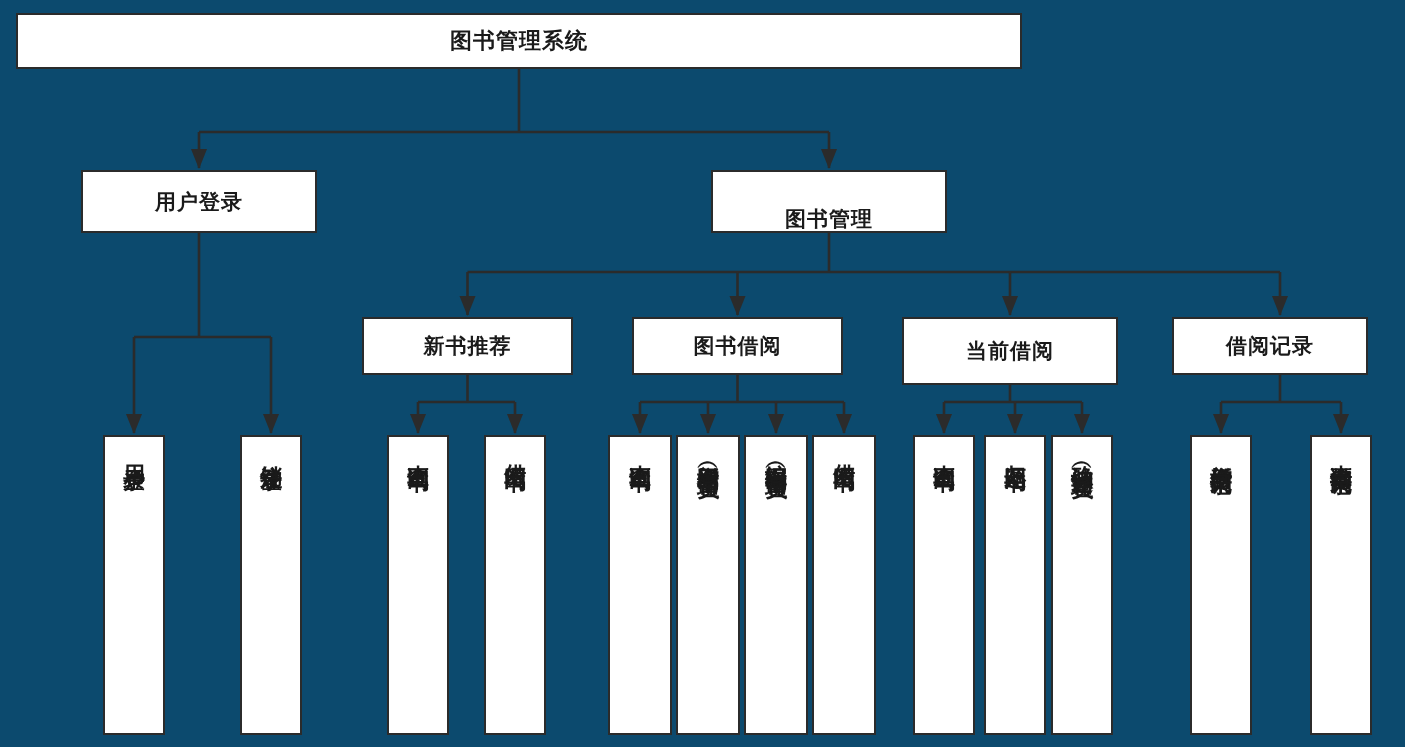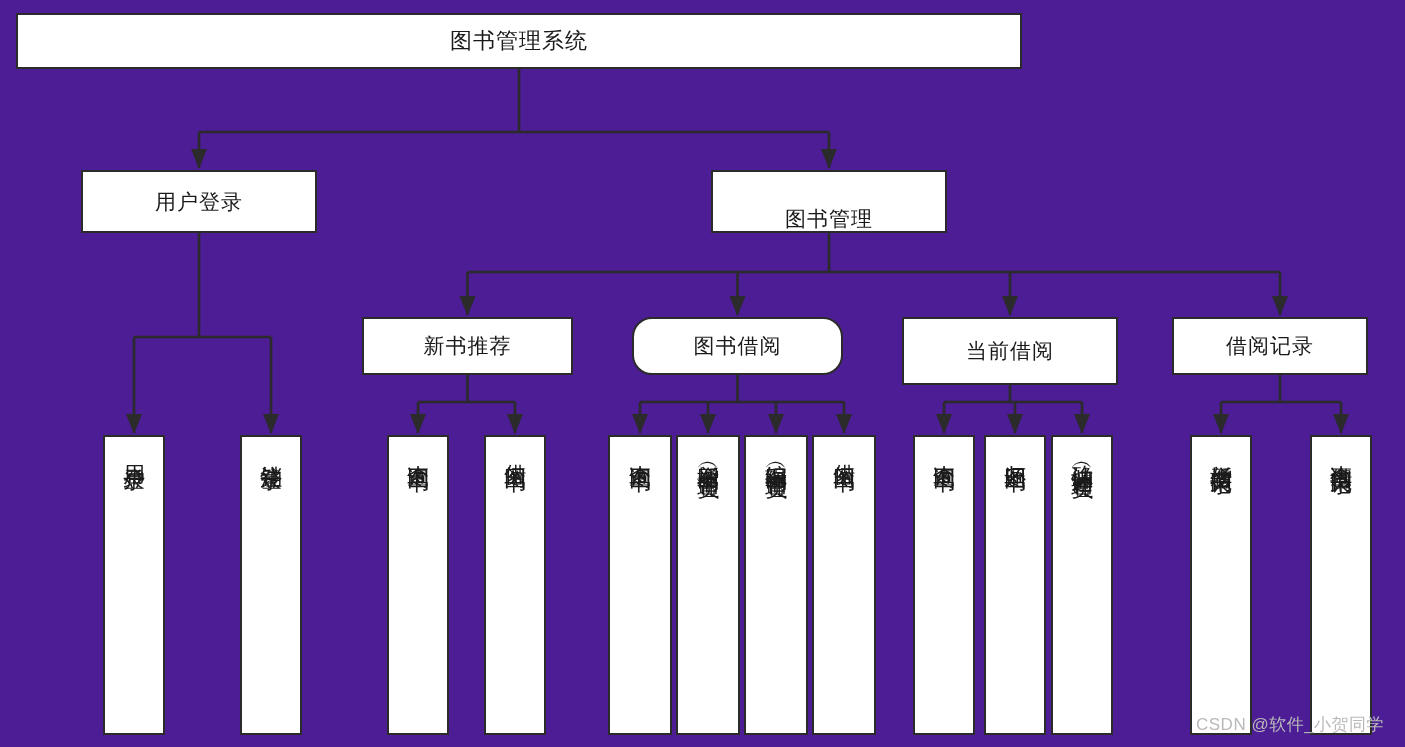--- a/index.html
+++ b/index.html
@@ -5,23 +5,24 @@
 <style>
   html, body {
     margin: 0;
     padding: 0;
     background: #ffffff;
   }
   #canvas {
     position: relative;
     width: 1405px;
     height: 747px;
-    background: #4c1d95;
+    background: #0c4a6e;
     font-family: "Liberation Sans", "DejaVu Sans", sans-serif;
     overflow: hidden;
+    font-weight: bold;
   }
   #edges {
     position: absolute;
     left: 0;
     top: 0;
     width: 1405px;
     height: 747px;
     pointer-events: none;
   }
   .node {
@@ -132,21 +133,21 @@
   <div class="node horiz" id="node-l2-0" style="left: 81px; top: 170px; width: 236px; height: 63px;">
     <span>用户登录</span>
   </div>
   <div class="node horiz" id="node-l2-1" style="left: 711px; top: 170px; width: 236px; height: 63px; align-items: flex-end;">
     <span>图书管理</span>
   </div>
 
   <div class="node horiz" id="node-l3-0" style="left: 362px; top: 317px; width: 211px; height: 58px;">
     <span>新书推荐</span>
   </div>
-  <div class="node horiz" id="node-l3-1" style="left: 632px; top: 317px; width: 211px; height: 58px; border-radius: 20px;">
+  <div class="node horiz" id="node-l3-1" style="left: 632px; top: 317px; width: 211px; height: 58px;">
     <span>图书借阅</span>
   </div>
   <div class="node horiz" id="node-l3-2" style="left: 902px; top: 317px; width: 216px; height: 68px;">
     <span>当前借阅</span>
   </div>
   <div class="node horiz" id="node-l3-3" style="left: 1172px; top: 317px; width: 196px; height: 58px;">
     <span>借阅记录</span>
   </div>
 
   <div class="node vert" id="node-leaf-0" style="left: 103px; top: 435px; width: 62px; height: 300px;">
@@ -182,14 +183,13 @@
   <div class="node vert" id="node-leaf-10" style="left: 1051px; top: 435px; width: 62px; height: 300px;">
     <span class="vtext">确认归还（管理员）</span>
   </div>
   <div class="node vert" id="node-leaf-11" style="left: 1190px; top: 435px; width: 62px; height: 300px;">
     <span class="vtext">新增借阅记录</span>
   </div>
   <div class="node vert" id="node-leaf-12" style="left: 1310px; top: 435px; width: 62px; height: 300px;">
     <span class="vtext">查询借阅记录</span>
   </div>
 
-  <div class="watermark" id="watermark" style="left: 1196px; top: 713px;">CSDN @软件_小贺同学</div>
 </div>
 
 </body></html>

